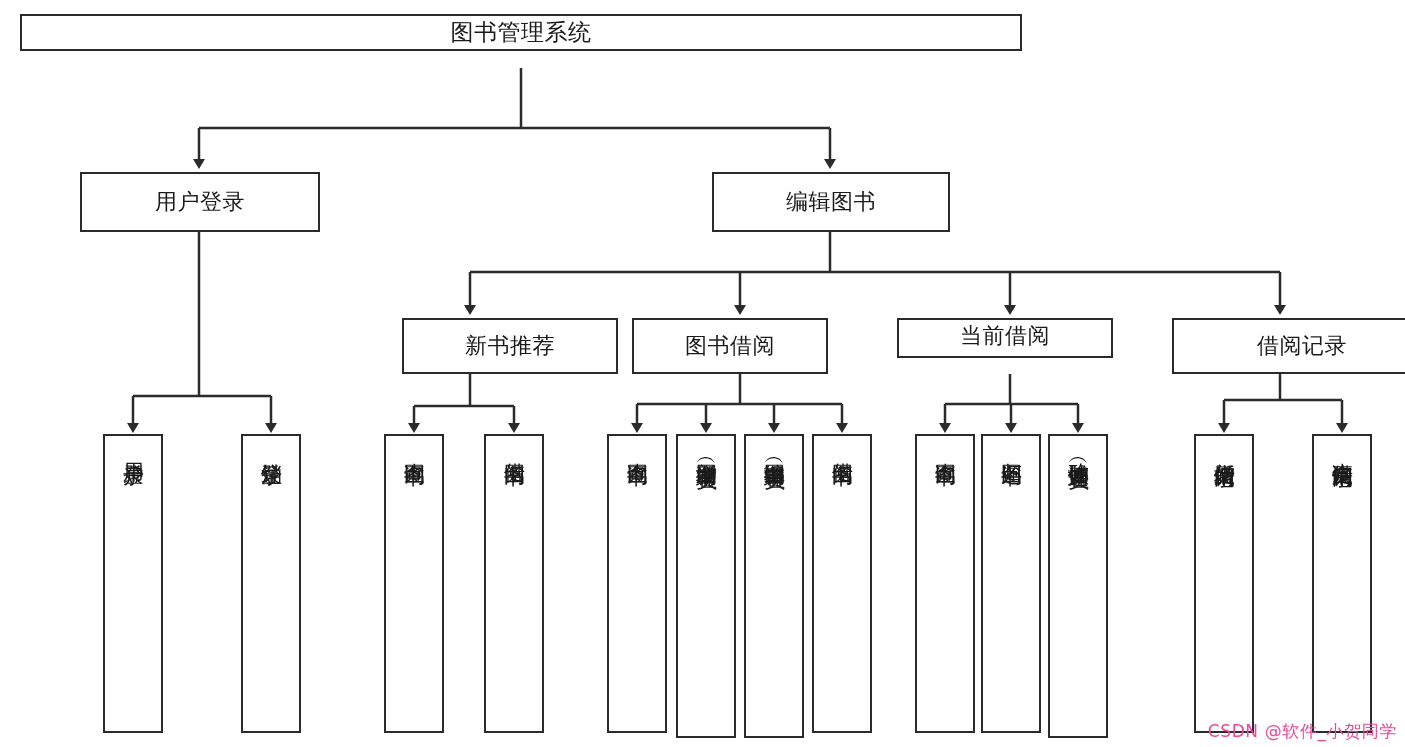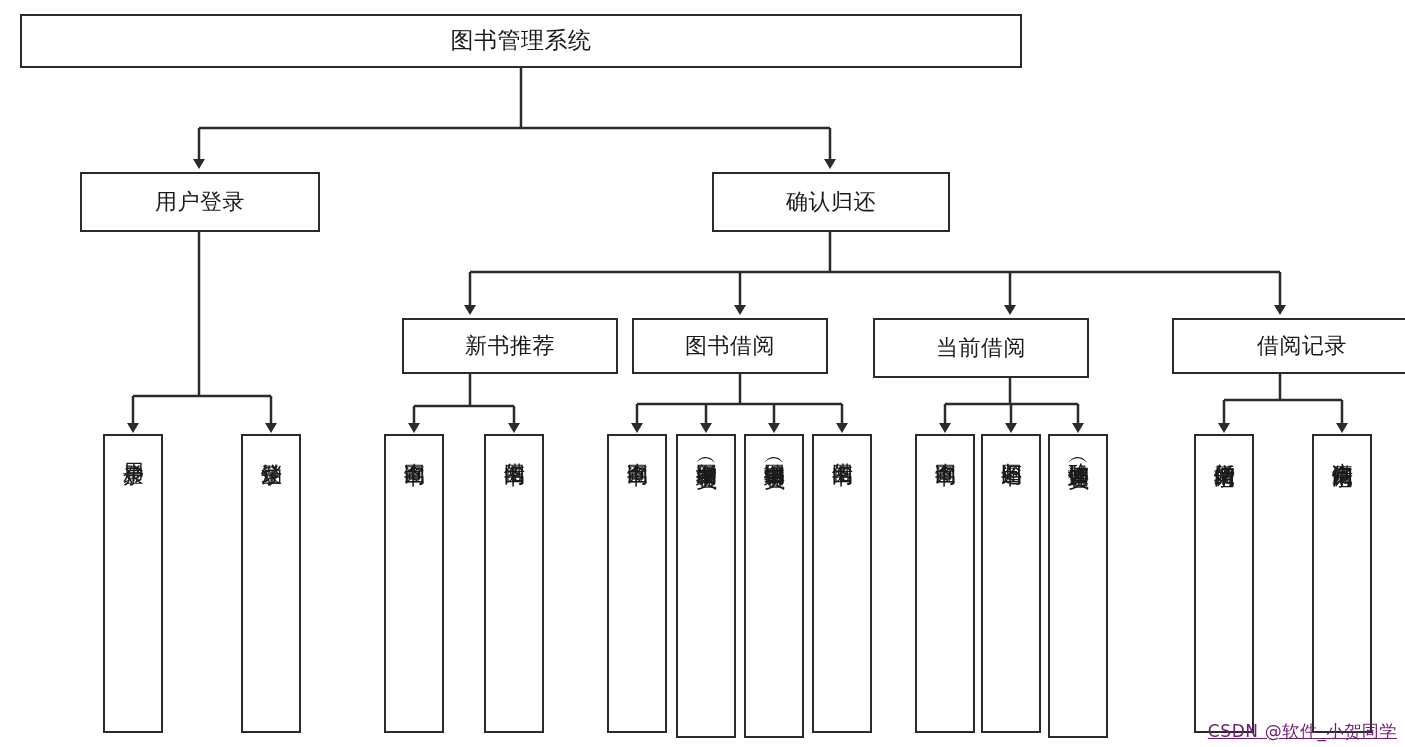--- a/index.html
+++ b/index.html
@@ -61,25 +61,24 @@
     font-size: 21px;
     line-height: 1.18;
     letter-spacing: 1px;
     white-space: nowrap;
   }
   .watermark {
     position: absolute;
     right: 8px;
     bottom: 4px;
     font-size: 17px;
-    color: #701a75;
+    color: #ec4899;
     letter-spacing: 0.6px;
     white-space: nowrap;
     font-family: "DejaVu Sans", "Liberation Sans", sans-serif;
-    text-decoration: underline;
   }
 </style>
 </head>
 <body>
 
 <div id="canvas">
 
   <svg class="connectors" viewBox="0 0 1405 747">
     <defs>
       <marker id="arrow" markerWidth="10" markerHeight="12" refX="1" refY="6" orient="auto" markerUnits="userSpaceOnUse">
@@ -123,41 +122,41 @@
       <path d="M1011,404 L1011,424" marker-end="url(#arrow)"></path>
       <path d="M1078,404 L1078,424" marker-end="url(#arrow)"></path>
 
       <path d="M1280,374 L1280,400"></path>
       <path d="M1224,400 L1342,400"></path>
       <path d="M1224,400 L1224,424" marker-end="url(#arrow)"></path>
       <path d="M1342,400 L1342,424" marker-end="url(#arrow)"></path>
     </g>
   </svg>
 
-  <div class="node horizontal root" style="left:20px; top:14px; width:1002px; height:54px;">
+  <div class="node horizontal root" style="left:20px; top:14px; width:1002px; height:37px;">
     <span class="label">图书管理系统</span>
   </div>
 
   <div class="node horizontal" style="left:80px; top:172px; width:240px; height:60px;">
     <span class="label">用户登录</span>
   </div>
 
   <div class="node horizontal" style="left:712px; top:172px; width:238px; height:60px;">
-    <span class="label">确认归还</span>
+    <span class="label">编辑图书</span>
   </div>
 
   <div class="node horizontal" style="left:362px; top:318px; width:216px; height:56px;margin-left:40px;">
     <span class="label">新书推荐</span>
   </div>
 
   <div class="node horizontal" style="left:632px; top:318px; width:196px; height:56px;">
     <span class="label">图书借阅</span>
   </div>
 
-  <div class="node horizontal" style="left:873px; top:318px; width:216px; height:60px;">
+  <div class="node horizontal" style="left:897px; top:318px; width:216px; height:40px;font-family:Liberation Mono, monospace;">
     <span class="label">当前借阅</span>
   </div>
 
   <div class="node horizontal" style="left:1172px; top:318px; width:260px; height:56px;">
     <span class="label">借阅记录</span>
   </div>
 
   <div class="node vertical" style="left:103px; top:434px; width:60px; height:299px;">
     <span class="label">用户登录</span>
   </div>

